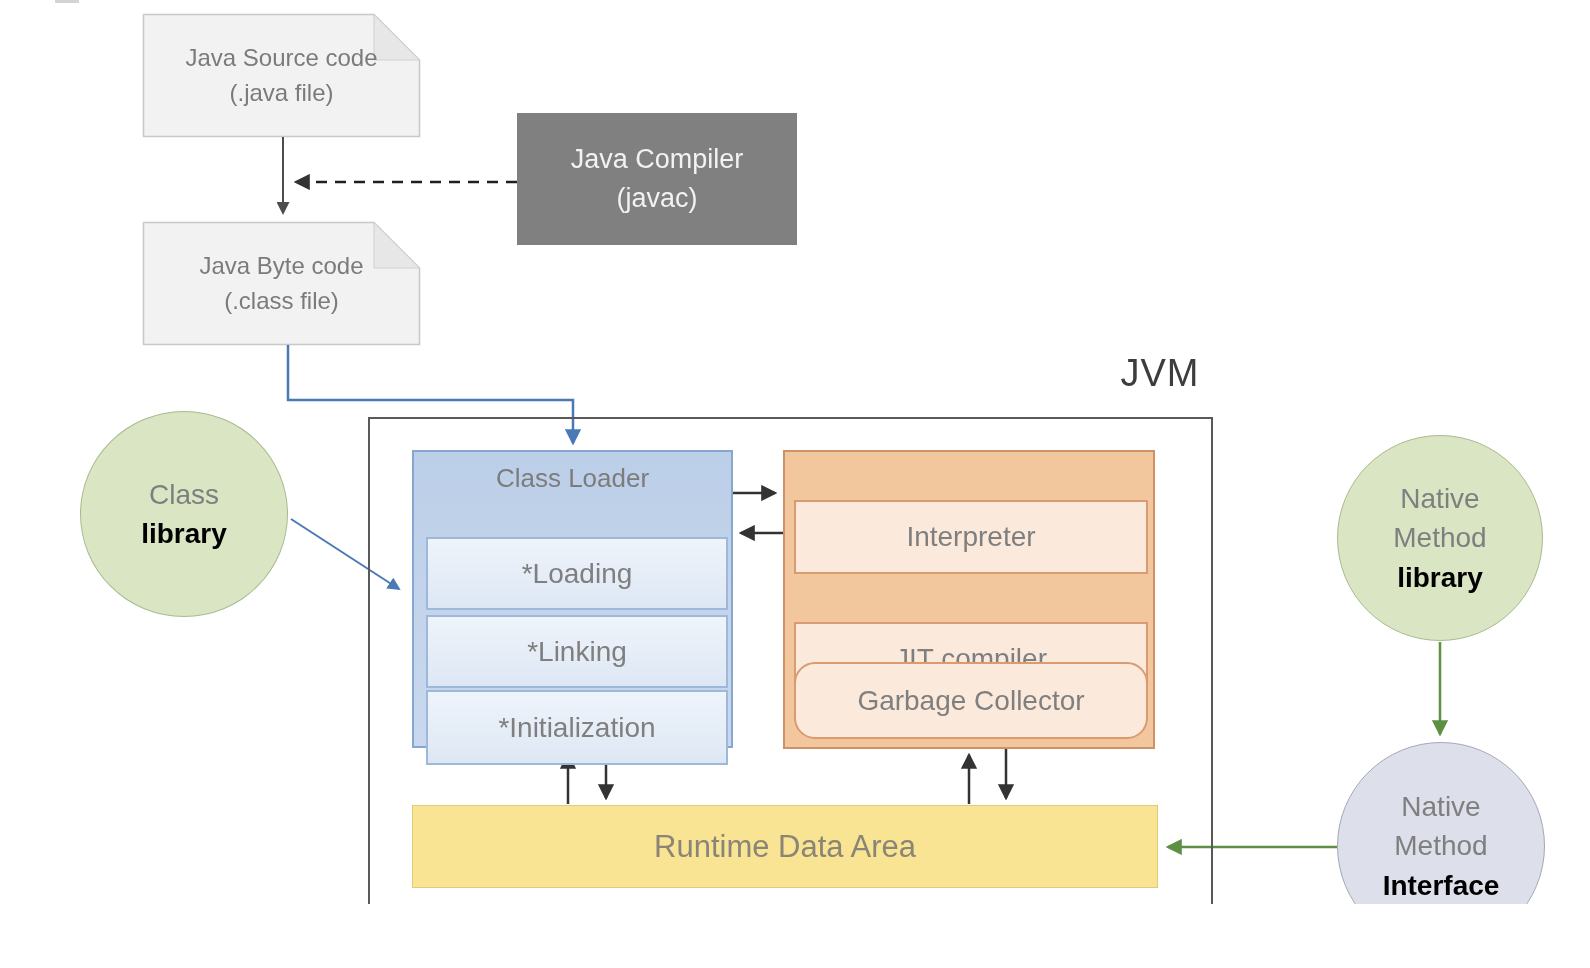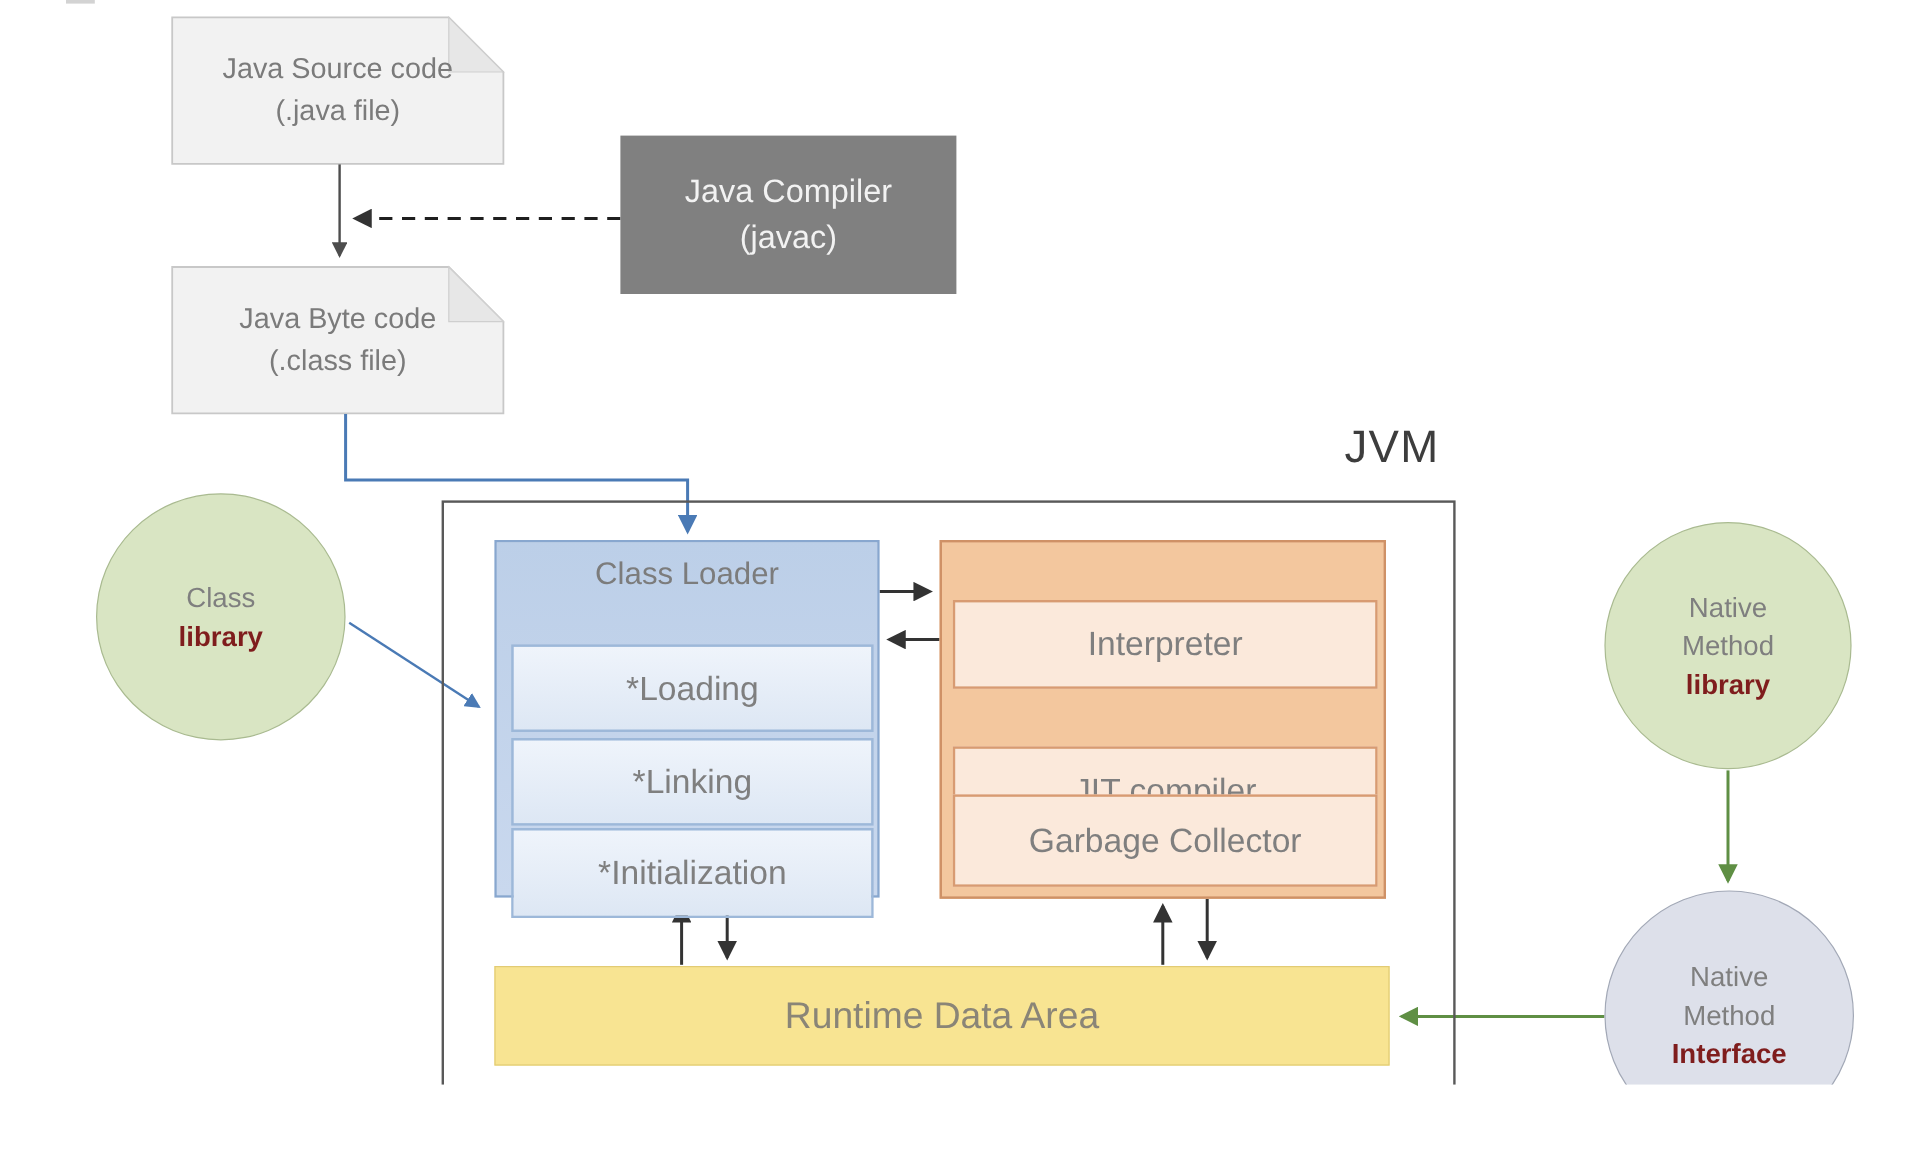--- a/index.html
+++ b/index.html
@@ -29,22 +29,22 @@
     border:2px solid #9db8d9;font-size:28px;color:#7f7f7f;margin-top:28px;}
   
   .execution{left:783px;top:450px;width:372px;height:299px;background:var(--execution_fill,#f3c79e);
     border:2px solid #cf9166;}
   .ex-item{left:9px;width:354px;height:74px;background:var(--execution_item_fill,#fbe9db);
     border:2px solid #d89b72;font-size:28px;color:#7f7f7f;}
   
   .runtime{left:412px;top:805px;width:746px;height:83px;background:var(--runtime_fill,#f8e492);
     border:1px solid #e2cb74;font-size:31px;color:#8a8577;}
   
-  .circle{border-radius:50%;font-size:23px;color:#7f7f7f;line-height:1.4;}
-  .circle .bold{font-weight:bold;color:#7f1d1d;}
+  .circle{border-radius:50%;font-size:28px;color:#7f7f7f;line-height:1.4;}
+  .circle .bold{font-weight:bold;color:#000000;}
   .class-library{left:80px;top:411px;width:208px;height:206px;background:var(--library_fill,#d9e5c3);border:1px solid #a9ba90;}
   .native-library{left:1337px;top:435px;width:206px;height:206px;background:var(--library_fill,#d9e5c3);border:1px solid #a9ba90;}
   .native-interface{left:1337px;top:742px;width:208px;height:208px;background:var(--interface_fill,#dde0ea);border:1px solid #a2a8b6;}
   .line{display:block;}
   svg.layer{position:absolute;left:0;top:0;pointer-events:none;}
   .artifact{left:55px;top:0;width:24px;height:4px;border-top:3px solid #b5b5b5;opacity:.6;
     border-left:0;}
 </style>
 </head>
 <body>
@@ -136,21 +136,21 @@
   <div class="abs class-loader">
     <div class="panel-header">Class Loader</div>
     <div class="abs center-col cl-item" style="top:57px;">*Loading</div>
     <div class="abs center-col cl-item" style="top:135px;">*Linking</div>
     <div class="abs center-col cl-item" style="top:210px;height:75px;">*Initialization</div>
   </div>
 
   <div class="abs execution">
     <div class="abs center-col ex-item" style="top:48px;">Interpreter</div>
     <div class="abs center-col ex-item" style="top:130px;height:73px;margin-top:40px;">JIT compiler</div>
-    <div class="abs center-col ex-item" style="top:210px;height:77px;">Garbage Collector</div>
+    <div class="abs center-col ex-item" style="top:210px;height:77px;border-radius:21px;">Garbage Collector</div>
   </div>
 
   <div class="abs center-col runtime">Runtime Data Area</div>
 
   <div class="abs center-col circle class-library">
     <span class="line">Class</span>
     <span class="line bold">library</span>
   </div>
   <div class="abs center-col circle native-library">
     <span class="line">Native</span>

